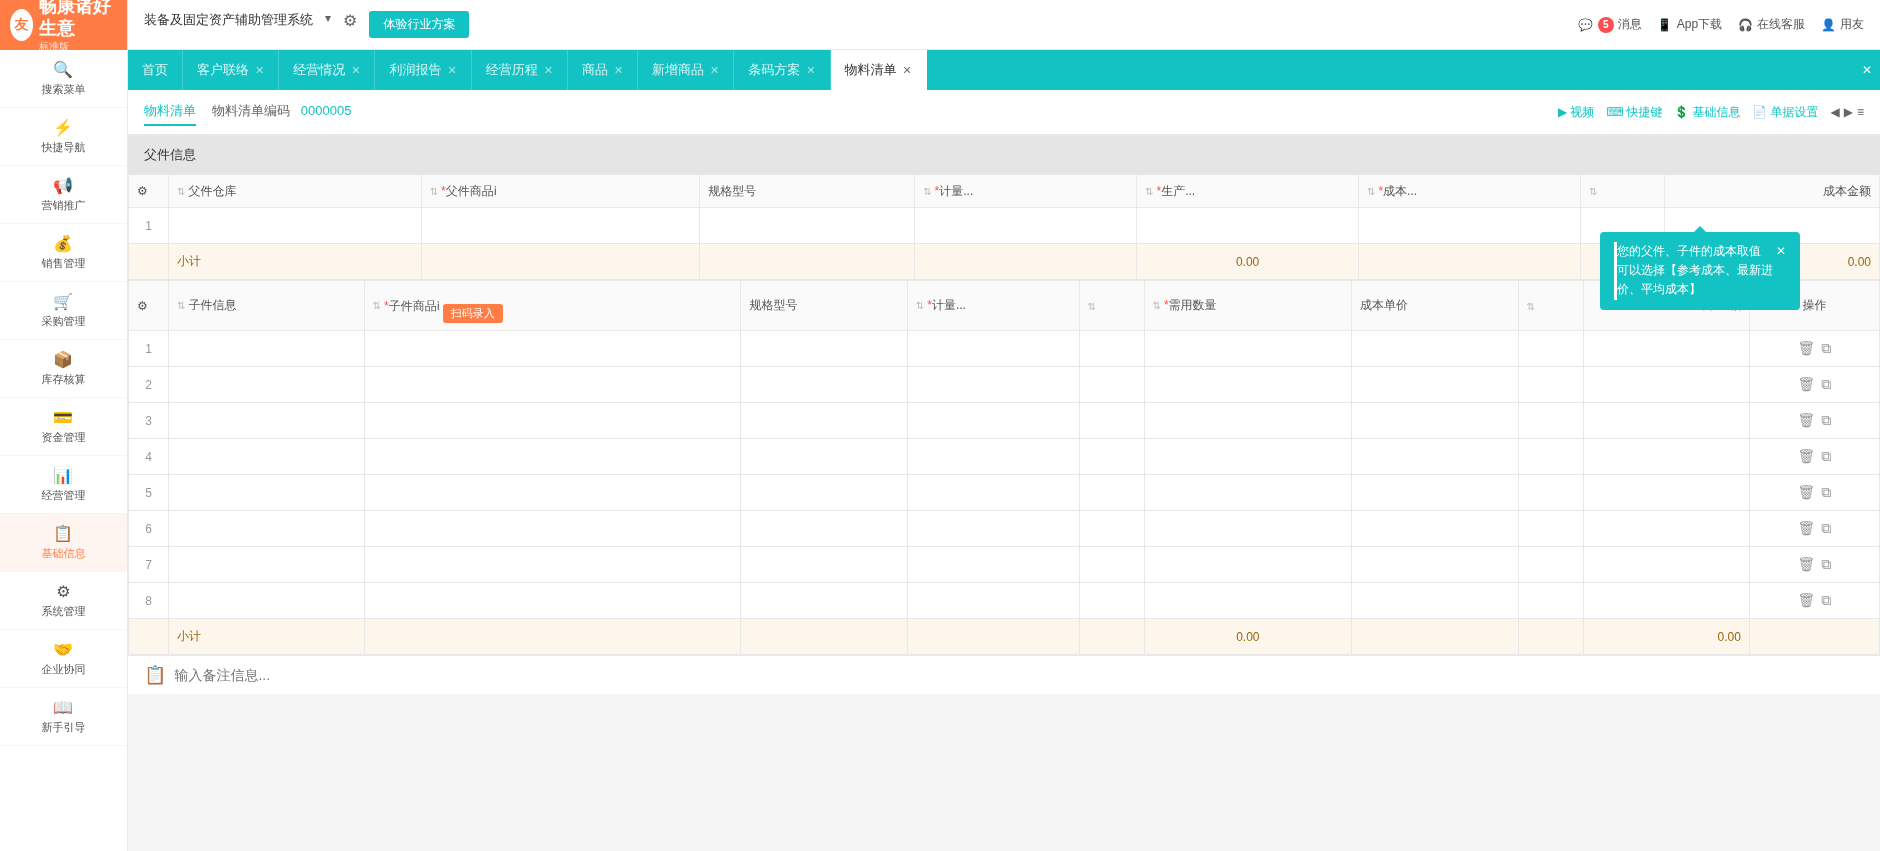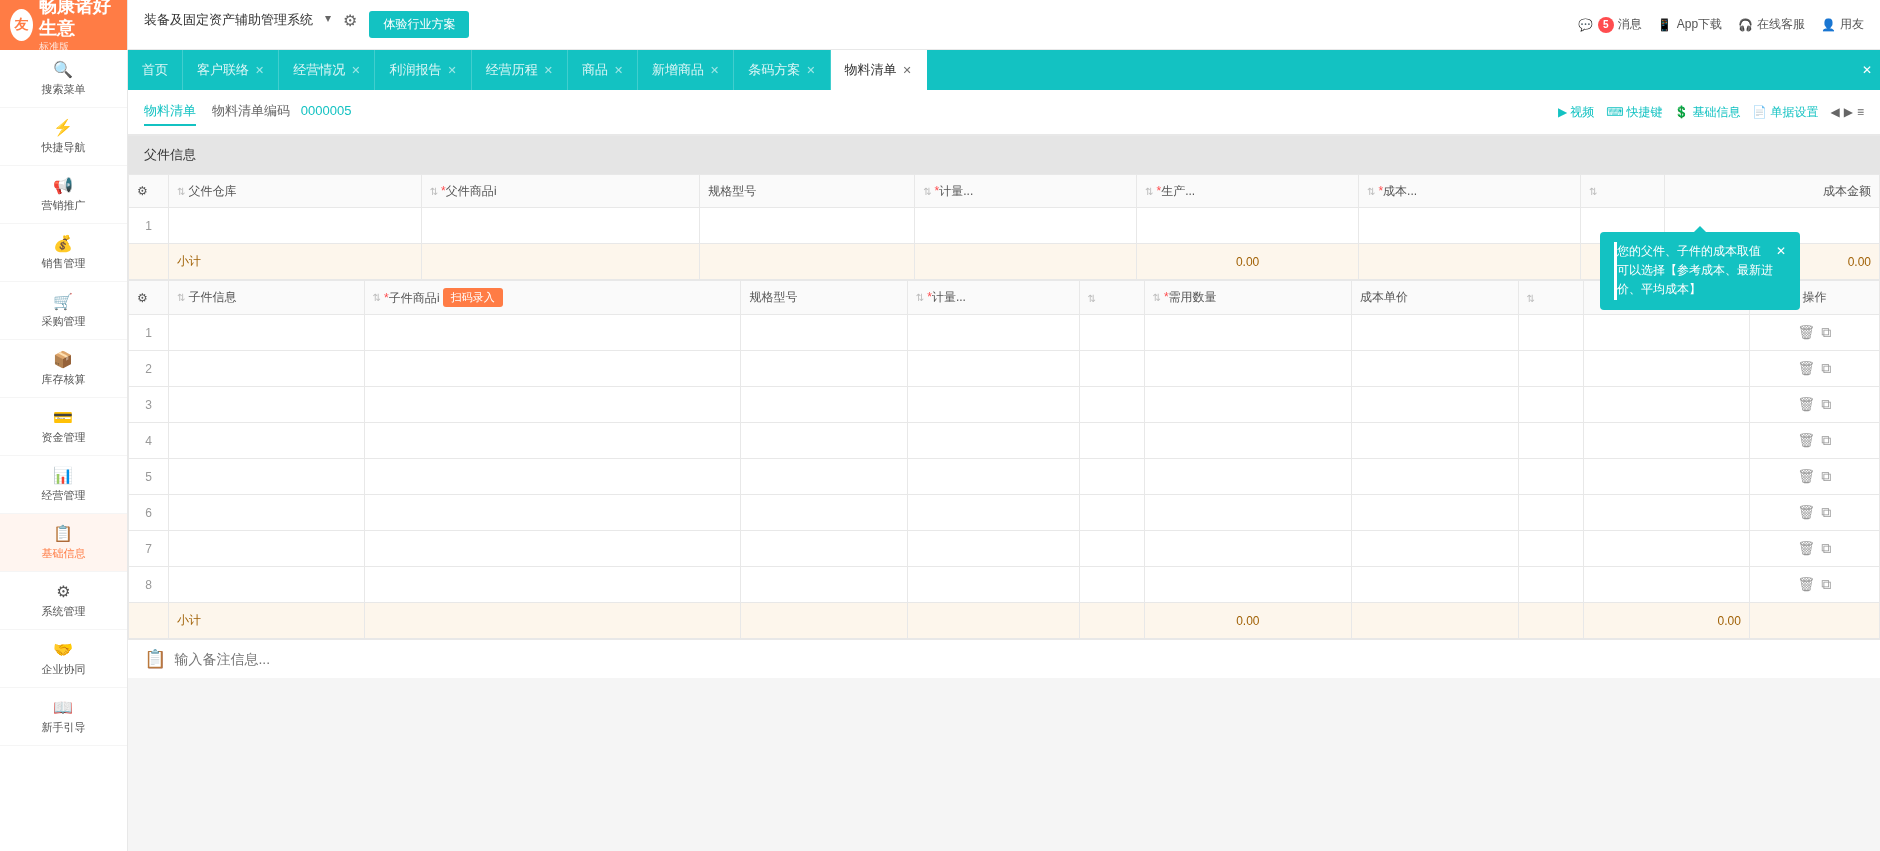--- a/index.html
+++ b/index.html
@@ -171,20 +171,21 @@
       font-size: 12px; color: #a16207;
     }
     .subtotal-label { color: #999; }
     .subtotal-value { font-weight: 500; }
     .th-gear { text-align: center; width: 36px; }
     .scan-btn {
       background: #ff7c45; color: #fff;
       padding: 2px 8px; border-radius: 3px;
       font-size: 11px; cursor: pointer; border: none;
       display: inline-block;
+      margin-top: 16px;
     }
     .action-icons { display: flex; gap: 6px; justify-content: center; }
     .action-icon { color: #999; cursor: pointer; font-size: 14px; }
 
     
     .bottom-bar {
       background: #fff;
       border-top: 1px solid #e8e8e8;
       padding: 8px 16px;
       display: flex; align-items: center; gap: 8px;

